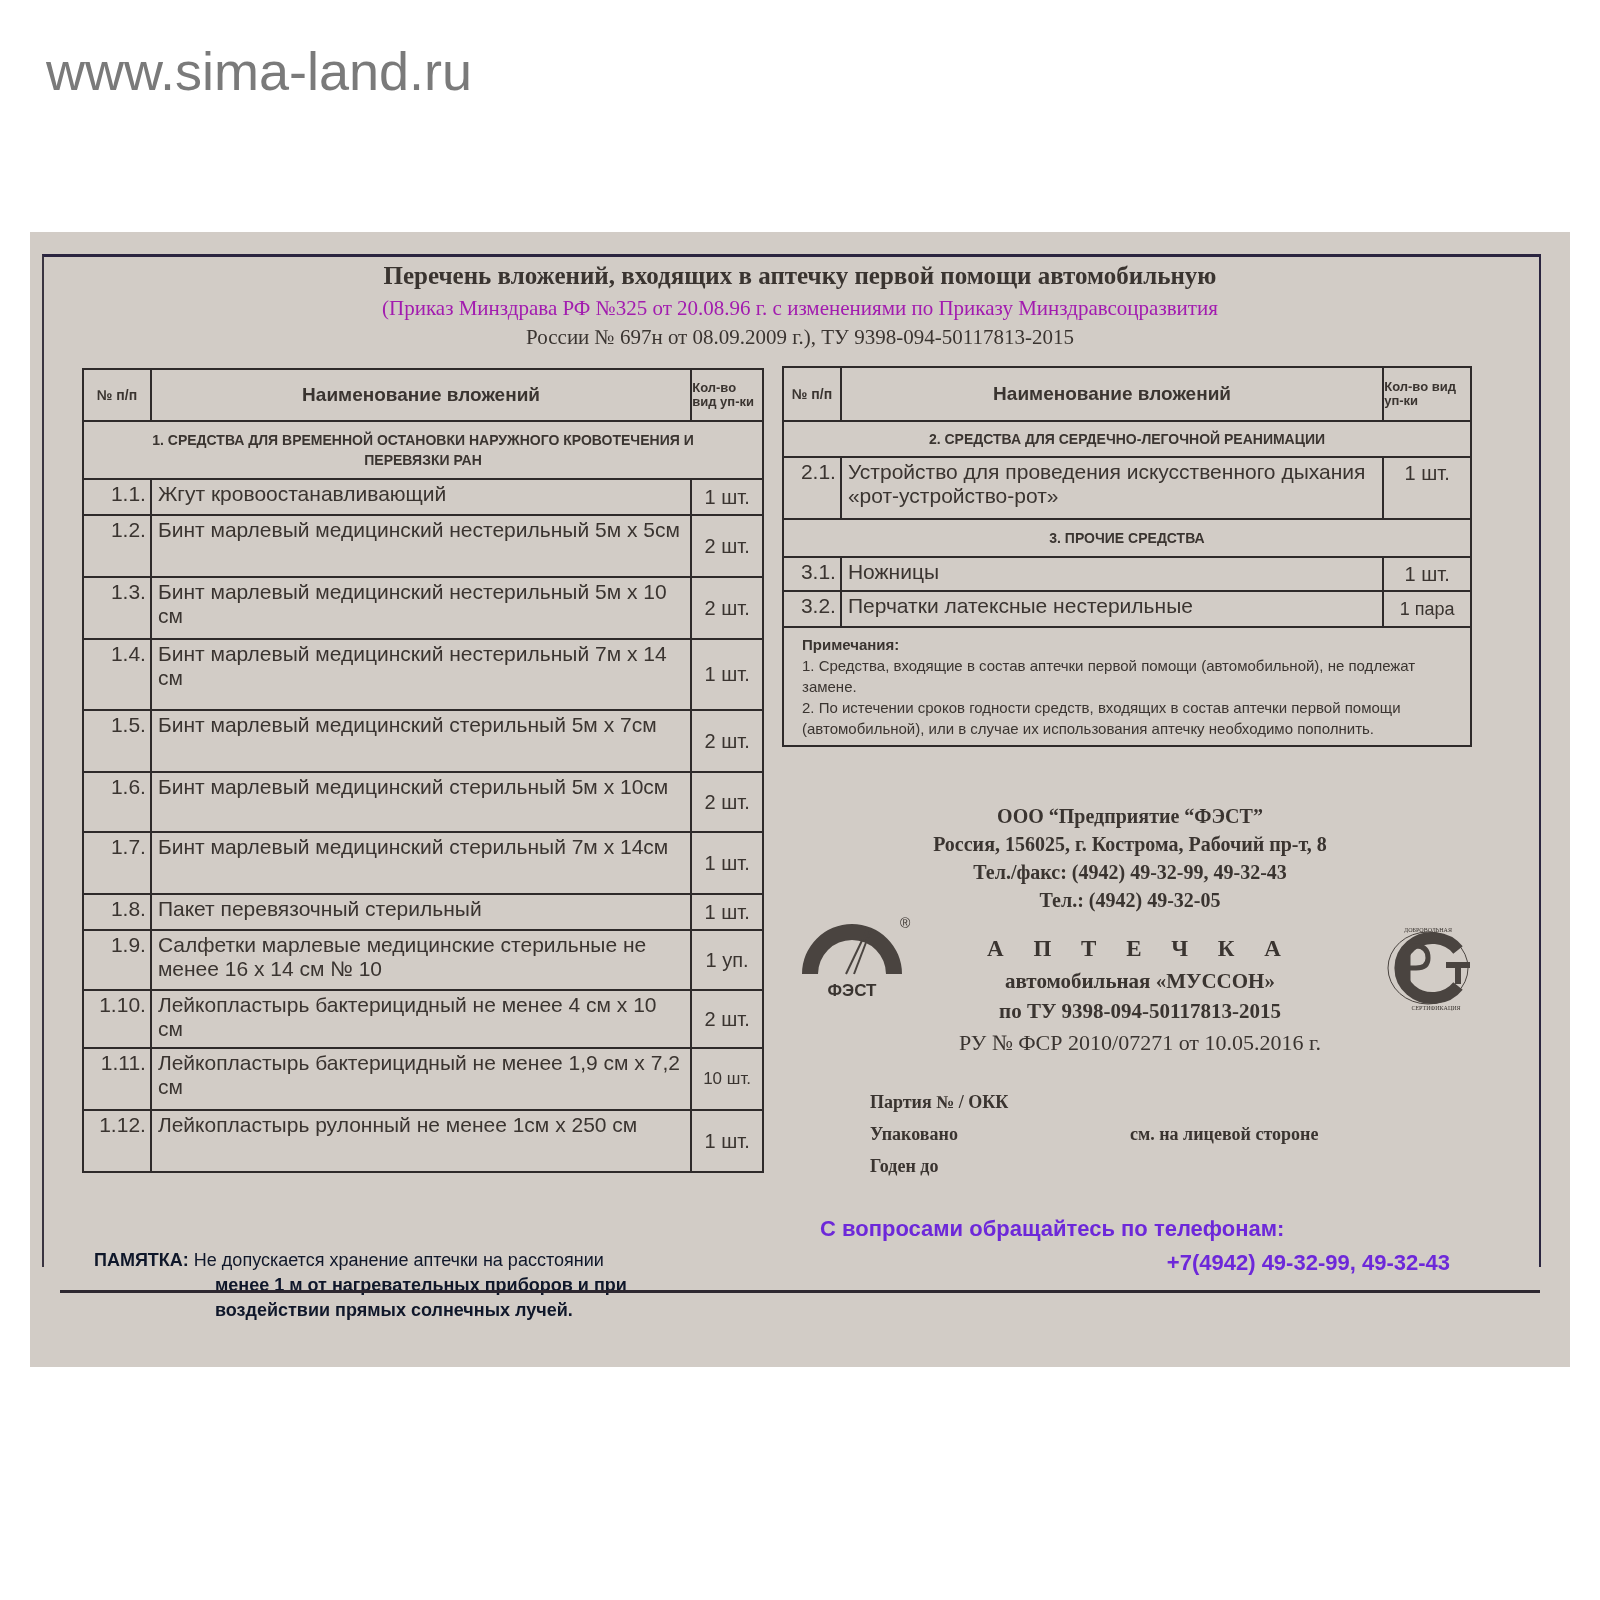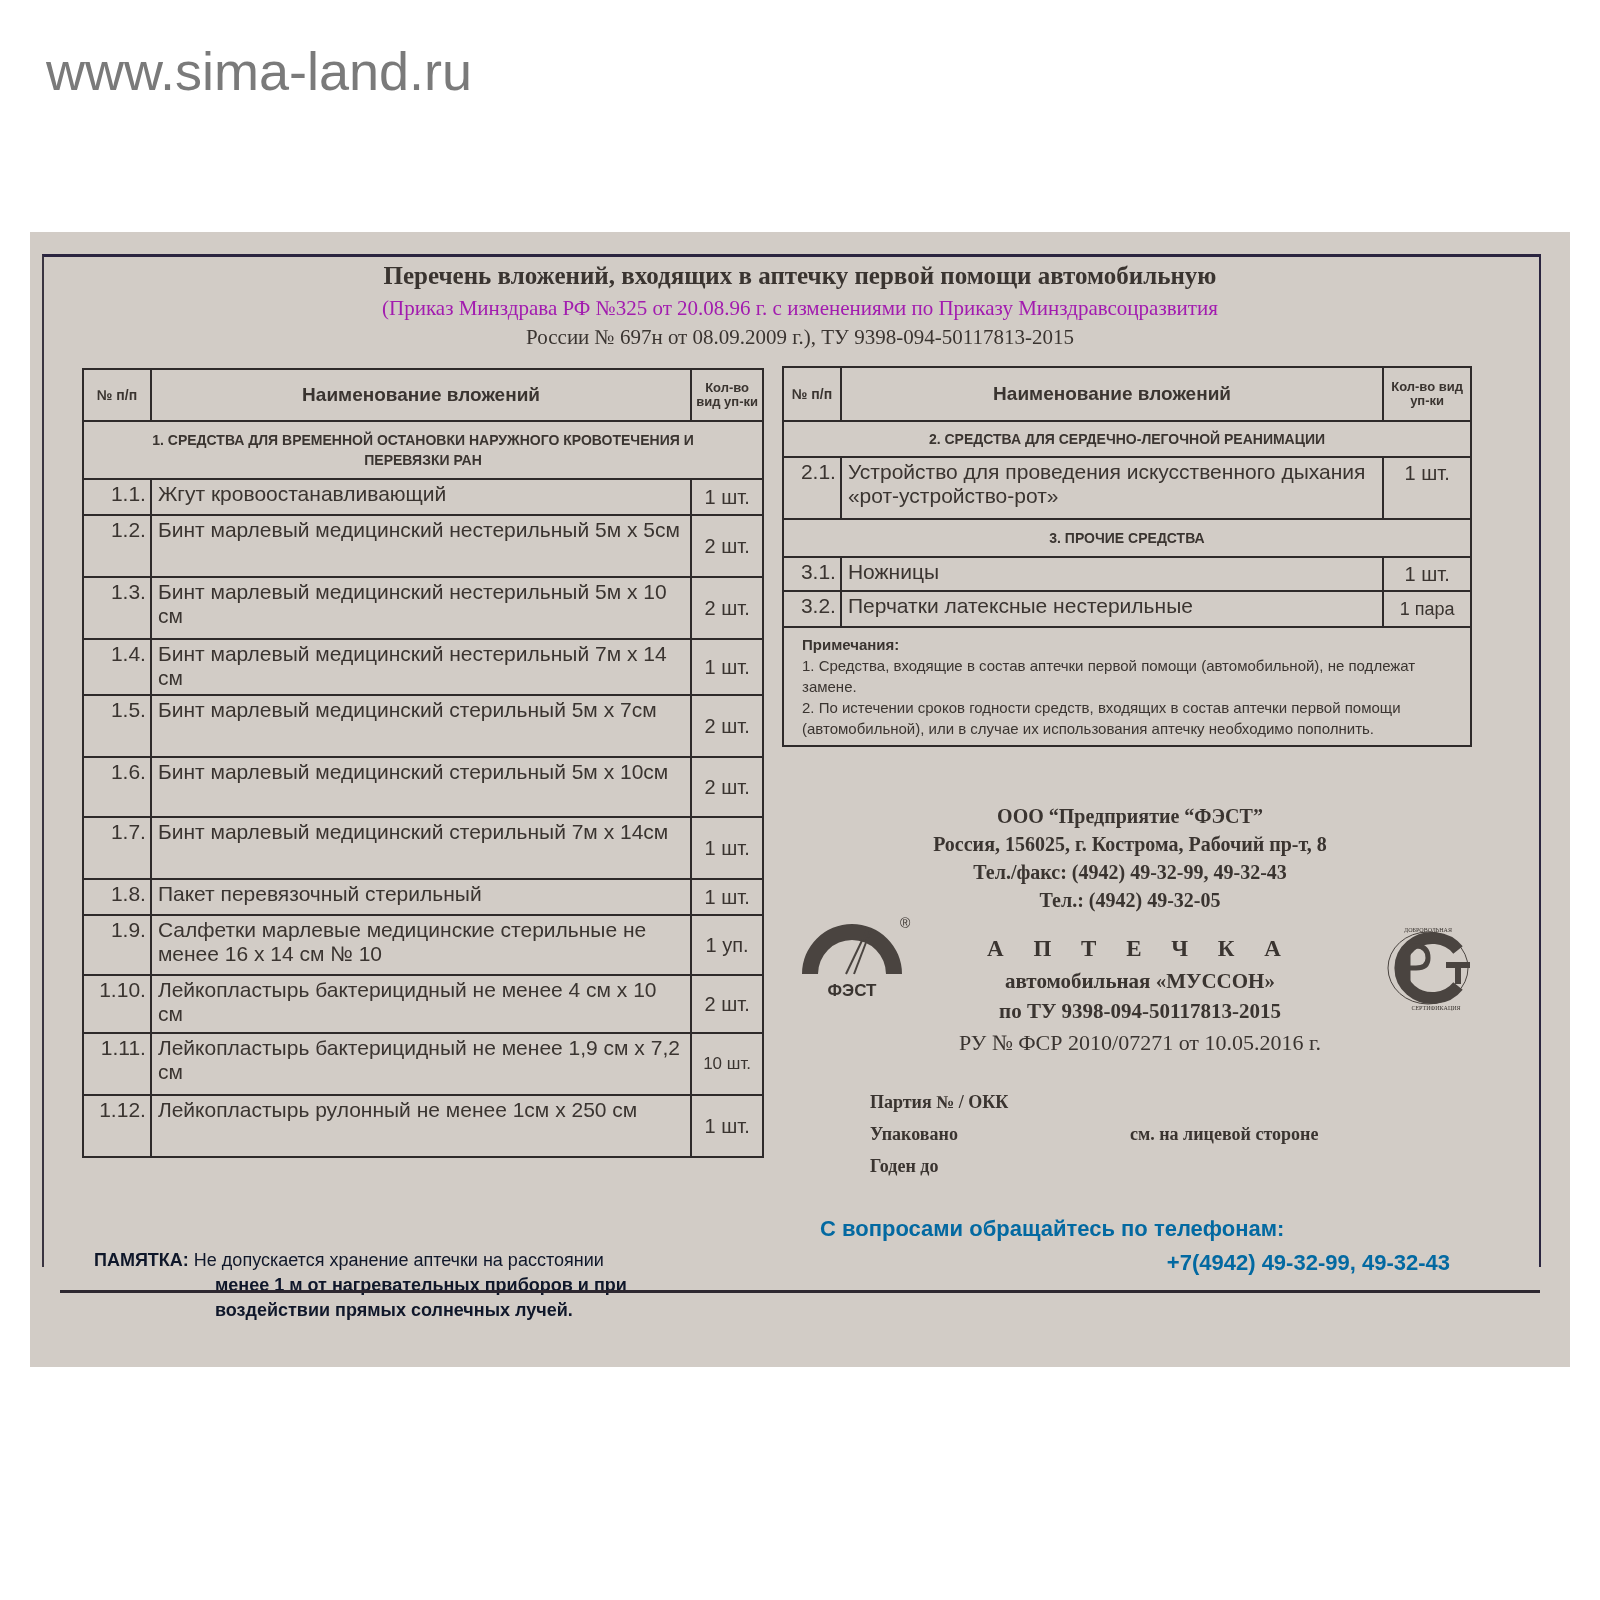--- a/index.html
+++ b/index.html
@@ -11,42 +11,42 @@
 
     .hdr { position:absolute; left:0; top:30px; width:100%; text-align:center; font-family:"Liberation Serif", serif; }
     .hdr .t1 { font-size:25px; font-weight:bold; color:#3a3430;text-align:center; }
     .hdr .t2 { font-size:21px; color:#a21caf; margin-top:6px; }
     .hdr .t3 { font-size:21px; color:#3a3430; margin-top:4px; }
 
     table.items { position:absolute; border-collapse:collapse; background:transparent; }
     table.items td, table.items th { border:2px solid #2e2a2a; padding:0; color:#3a3430; }
     .th-no { font-size:14px; font-weight:bold; text-align:center; line-height:16px; }
     .th-name { font-size:19px; font-weight:bold; text-align:center; }
-    .th-qty { font-size:13px; font-weight:bold; text-align:center; line-height:14px; }
+    .th-qty { font-size:13px; font-weight:bold; text-align:left; line-height:14px; }
     .sec { font-size:14px; font-weight:bold; text-align:center; line-height:20px; padding:4px 0 !important; }
     .no { font-size:21px; text-align:right; vertical-align:top; padding:2px 4px 0 0 !important; }
     .name { font-size:21px; line-height:24px; vertical-align:top; padding:2px 4px 0 6px !important; }
     .qty { font-size:20px; text-align:center; vertical-align:middle; }
     .notes { font-size:15px; line-height:21px; padding:6px 16px 6px 18px !important; }
     .notes .nt { font-weight:bold; }
 
     .company { position:absolute; left:780px; top:570px; width:640px; text-align:center; font-family:"Liberation Serif", serif; font-weight:bold; font-size:20px; line-height:28px; color:#3a3430; }
     .kit { position:absolute; left:820px; top:700px; width:580px; text-align:center; font-family:"Liberation Serif", serif; font-weight:bold; color:#3a3430; }
     .kit .k1 { font-size:23px; letter-spacing:12px; line-height:34px; }
     .kit .k2 { font-size:21px; line-height:30px; }
     .kit .k3 { font-size:21px; line-height:30px; }
     .kit .k4 { font-size:21px; line-height:30px; }
     .kit .k5 { font-size:22px; line-height:34px; font-weight:normal; }
     .fields { position:absolute; left:840px; top:860px; width:560px; font-family:"Liberation Serif", serif; font-weight:bold; font-size:18px; color:#3a3430; }
     .fields div { height:32px; }
     .fields .see { position:absolute; left:260px; top:32px; }
     .memo { position:absolute; left:64px; top:1016px; width:660px; font-size:18px; line-height:25px; color:#0f172a; }
     .memo .lbl { font-weight:bold; }
     .memo .l2, .memo .l3 { padding-left:121px;font-weight:bold; }
-    .contact { position:absolute; left:790px; top:984px; width:630px; font-weight:bold; color:#0369a1; }
+    .contact { position:absolute; left:790px; top:984px; width:630px; font-weight:bold; color:#6d28d9; }
     .contact .c1 { font-size:22px; }
     .contact .c2 { font-size:22px; text-align:right; margin-top:8px; }
 
     .logo-fest { position:absolute; left:766px; top:680px; width:120px; height:110px; }
     .logo-rst { position:absolute; left:1350px; top:690px; width:100px; height:90px; }
   </style>
 </head>
 <body>
 
 <div class="watermark">www.sima-land.ru</div>
@@ -85,21 +85,21 @@
     <tr style="height:62px">
       <td class="no">1.2.</td>
       <td class="name">Бинт марлевый медицинский нестерильный 5м х 5см</td>
       <td class="qty">2 шт.</td>
     </tr>
     <tr style="height:62px">
       <td class="no">1.3.</td>
       <td class="name">Бинт марлевый медицинский нестерильный 5м х 10 см</td>
       <td class="qty">2 шт.</td>
     </tr>
-    <tr style="height:56px">
+    <tr style="height:71px">
       <td class="no">1.4.</td>
       <td class="name">Бинт марлевый медицинский нестерильный 7м х 14 см</td>
       <td class="qty">1 шт.</td>
     </tr>
     <tr style="height:62px">
       <td class="no">1.5.</td>
       <td class="name">Бинт марлевый медицинский стерильный 5м х 7см</td>
       <td class="qty">2 шт.</td>
     </tr>
     <tr style="height:60px">

